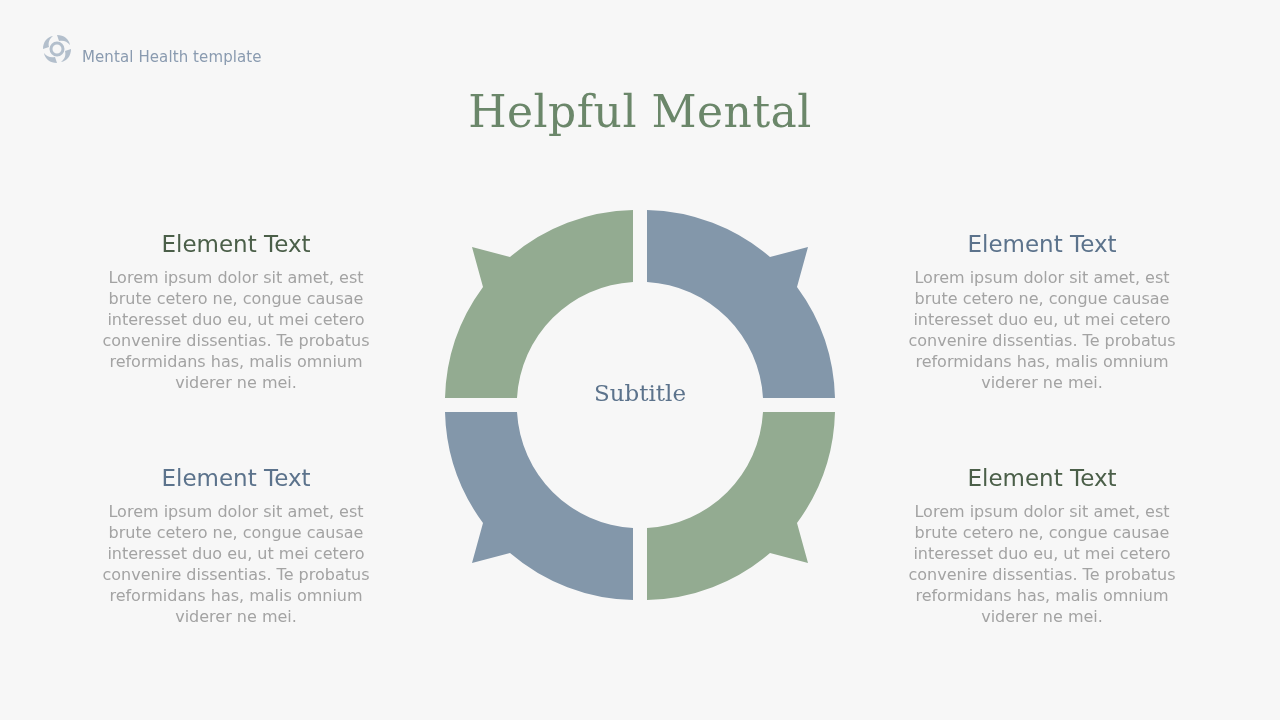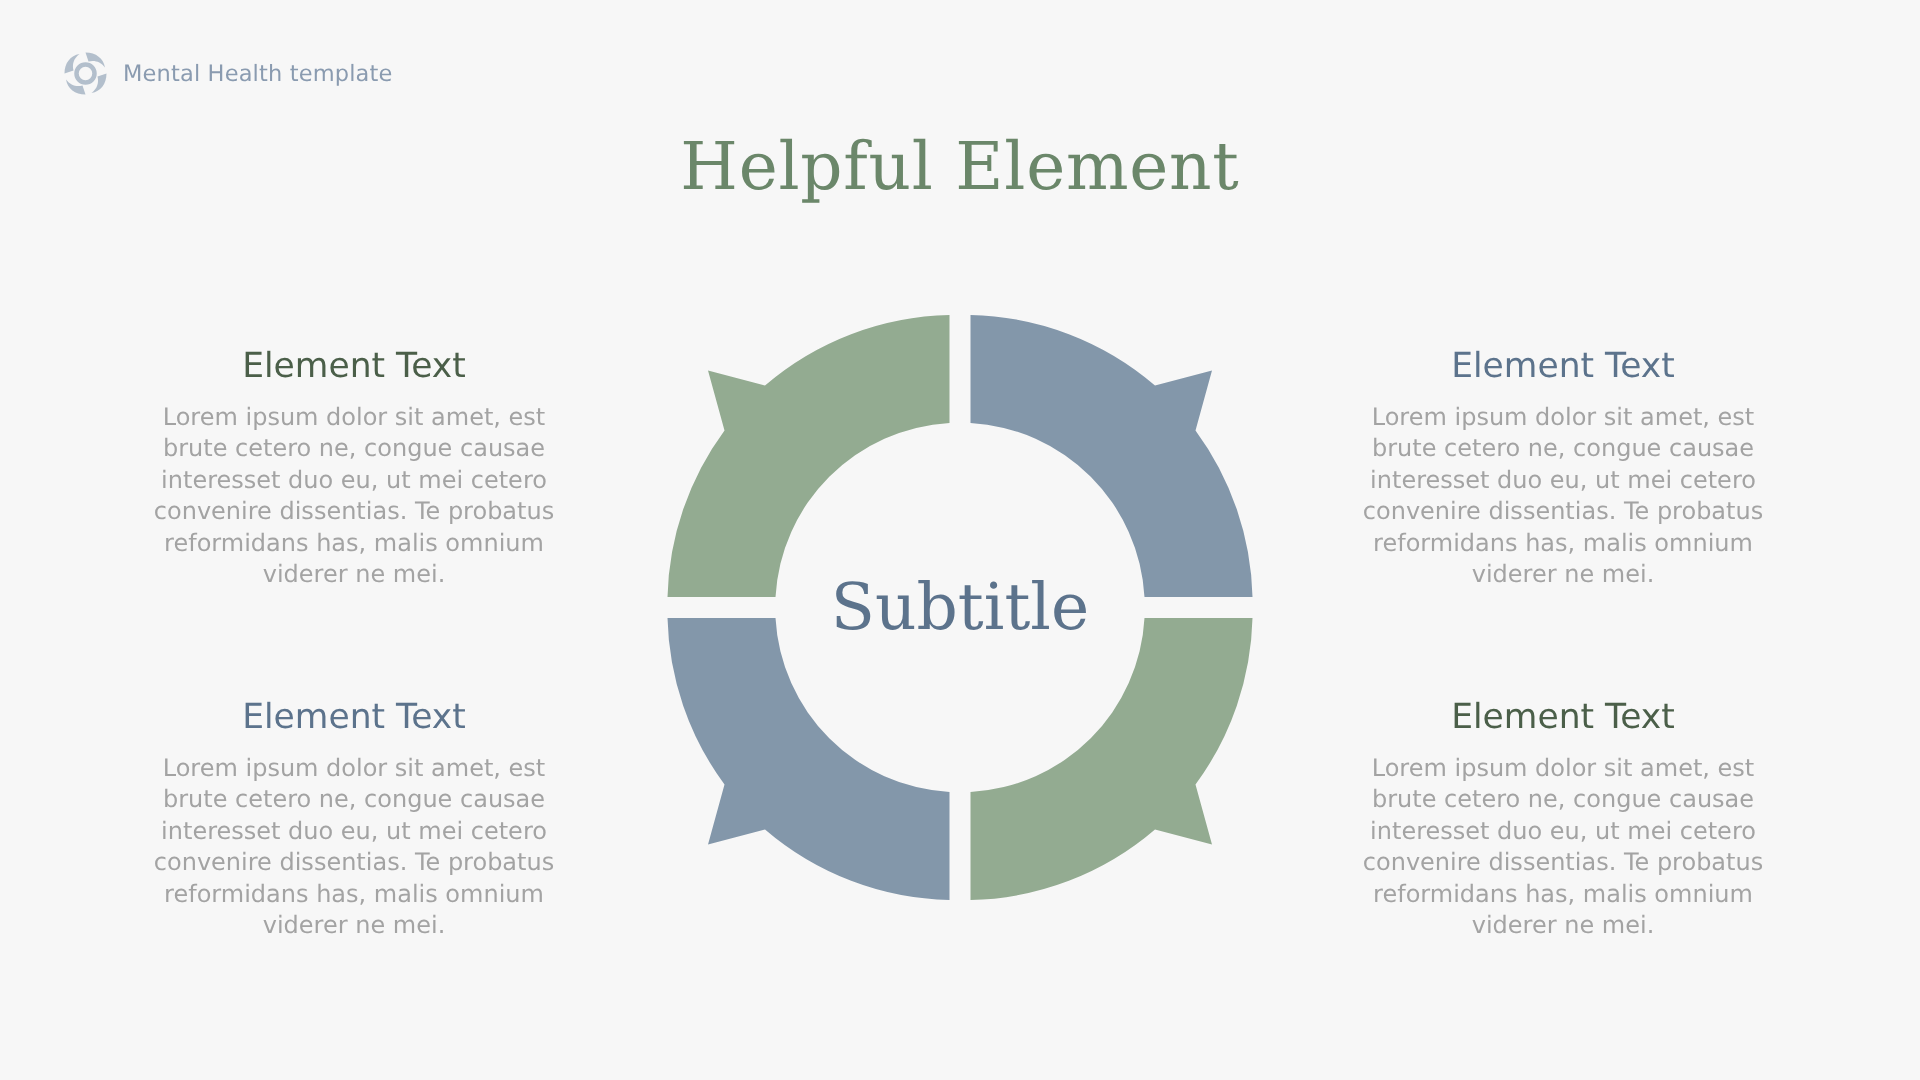--- a/index.html
+++ b/index.html
@@ -1,22 +1,22 @@
 <!DOCTYPE html>
 <html><head>
 <meta charset="utf-8">
 <style>
   html, body { margin:0; padding:0; }
   body { width:1280px; height:720px; background:#f7f7f7; position:relative; overflow:hidden; font-family:"Liberation Sans", sans-serif; }
-  .brand { position:absolute; left:40px; top:32px; display:flex; align-items:center; gap:8px; }
+  .brand { position:absolute; left:40px; top:32px; display:flex; align-items:flex-end; gap:8px; }
   .brand-logo { width:34px; height:34px; }
   .brand-text { font-family:"DejaVu Sans", sans-serif; font-size:15px; color:#8a9bb0; letter-spacing:0.1px; }
   .title { position:absolute; left:0; right:0; top:86px; text-align:center; font-family:"DejaVu Serif", serif; font-size:44px; color:#6b876a; letter-spacing:0.5px; }
   .diagram { position:absolute; left:440px; top:205px; width:400px; height:400px; }
-  .subtitle { position:absolute; left:540px; top:380px; width:200px; text-align:center; font-family:"DejaVu Serif", serif; font-size:43px; color:#5c738c; }
+  .subtitle { position:absolute; left:540px; top:380px; width:200px; text-align:center; font-family:"DejaVu Serif", serif; font-size:23px; color:#5c738c; }
   .block { position:absolute; width:280px; text-align:center; }
   .block-title { font-family:"DejaVu Sans", sans-serif; font-size:23px; margin-bottom:10px; }
   .block-body { font-family:"DejaVu Sans", sans-serif; font-size:16px; line-height:21px; color:#a3a3a3; }
   .green { color:#4b5f49; }
   .blue { color:#5c738c; }
   .tl { left:96px; top:231px; }
   .tr { left:902px; top:231px; }
   .bl { left:96px; top:465px; }
   .br { left:902px; top:465px; }
 </style>
@@ -29,21 +29,21 @@
       <path d="M17 3 C24 3 29 7 30 13 C27 9 23 8 19 9 Z"></path>
       <path d="M31 17 C31 24 27 29 21 30 C25 27 26 23 25 19 Z"></path>
       <path d="M17 31 C10 31 5 27 4 21 C7 25 11 26 15 25 Z"></path>
       <path d="M3 17 C3 10 7 5 13 4 C9 7 8 11 9 15 Z"></path>
       <circle cx="17" cy="17" r="6" fill="none" stroke="#b3bfcc" stroke-width="3"></circle>
     </g>
   </svg>
   <span class="brand-text">Mental Health template</span>
 </div>
 
-<div class="title">Helpful Element</div>
+<div class="title">Helpful Mental</div>
 
 <svg class="diagram" viewBox="0 0 400 400">
 
   <path fill="#93ab91" d="M193 5 L193 77 A123 123 0 0 0 77 193 L5 193 A195 195 0 0 1 43 82 L32 42 L70 52 A195 195 0 0 1 193 5 Z"></path>
 
   <path fill="#8397aa" d="M207 5 L207 77 A123 123 0 0 1 323 193 L395 193 A195 195 0 0 0 357 82 L368 42 L330 52 A195 195 0 0 0 207 5 Z"></path>
 
   <path fill="#8397aa" d="M193 395 L193 323 A123 123 0 0 1 77 207 L5 207 A195 195 0 0 0 43 318 L32 358 L70 348 A195 195 0 0 0 193 395 Z"></path>
 
   <path fill="#93ab91" d="M207 395 L207 323 A123 123 0 0 0 323 207 L395 207 A195 195 0 0 1 357 318 L368 358 L330 348 A195 195 0 0 1 207 395 Z"></path>

